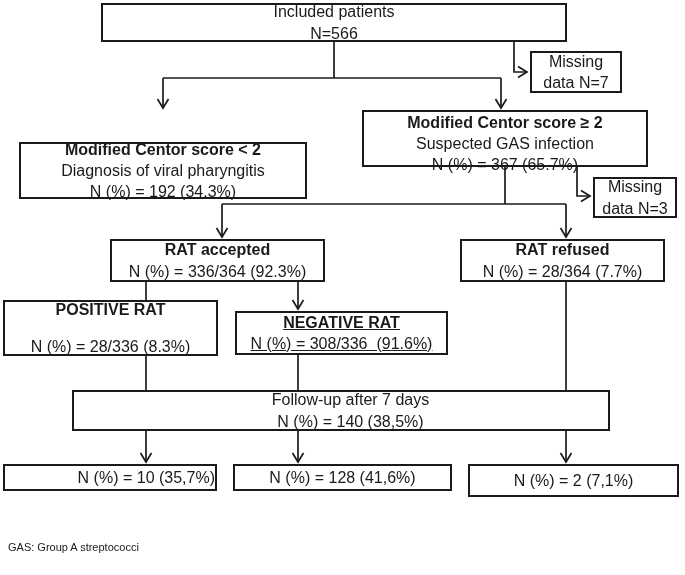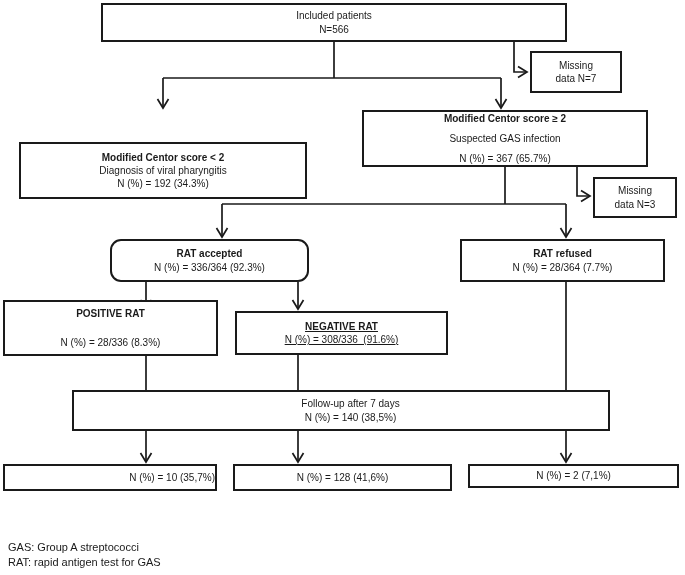--- a/index.html
+++ b/index.html
@@ -24,39 +24,39 @@
     position: absolute;
     box-sizing: border-box;
     border: 2px solid #1a1a1a;
     background: #ffffff;
     display: flex;
     flex-direction: column;
     justify-content: center;
     align-items: center;
     text-align: center;
     color: #1a1a1a;
-    font-size: 10px;
+    font-size: 16px;
     line-height: 1.32;
     white-space: pre-wrap;
   }
   .bt { font-weight: bold; }
   
   .b-included     { left:101px; top:3px;   width:466px; height:39px; }
   .b-missing-top  { left:530px; top:51px;  width:92px;  height:42px; }
   .b-centor-low   { left:19px;  top:110px; width:288px; height:57px;margin-top:32px; }
   .b-centor-high  { left:362px; top:110px; width:286px; height:57px;justify-content:space-between; }
   .b-missing-mid  { left:593px; top:177px; width:84px;  height:41px; }
-  .b-rat-accepted { left:110px; top:239px; width:199px; height:43px;border-radius:11px; }
+  .b-rat-accepted { left:110px; top:239px; width:215px; height:43px; }
   .b-rat-refused  { left:460px; top:239px; width:205px; height:43px; }
   .b-positive-rat { left:3px;   top:300px; width:215px; height:56px;gap:16px; }
   .b-negative-rat { left:235px; top:311px; width:213px; height:44px;text-decoration:underline; }
   .b-follow-up    { left:72px;  top:390px; width:538px; height:41px;padding-left:19px; }
   .b-out-1        { left:3px;   top:464px; width:214px; height:27px;align-items:flex-end; }
   .b-out-2        { left:233px; top:464px; width:219px; height:27px; }
-  .b-out-3        { left:468px; top:464px; width:211px; height:24px; }
+  .b-out-3        { left:468px; top:464px; width:211px; height:33px; }
   .footnotes {
     position: absolute;
     left: 8px;
     top: 540px;
     color: #1a1a1a;
     font-size: 11px;
     line-height: 1.32;
   }
 </style>
 </head>
@@ -151,16 +151,15 @@
   <div class="box b-out-2">
     <div>N (%) = 128 (41,6%)</div>
   </div>
 
   <div class="box b-out-3">
     <div>N (%) = 2 (7,1%)</div>
   </div>
 
   <div class="footnotes">
     <div>GAS: Group A streptococci</div>
-    <div>RAT: rapid antigen test for GAS</div>
   </div>
 
 </div>
 
 </body></html>

